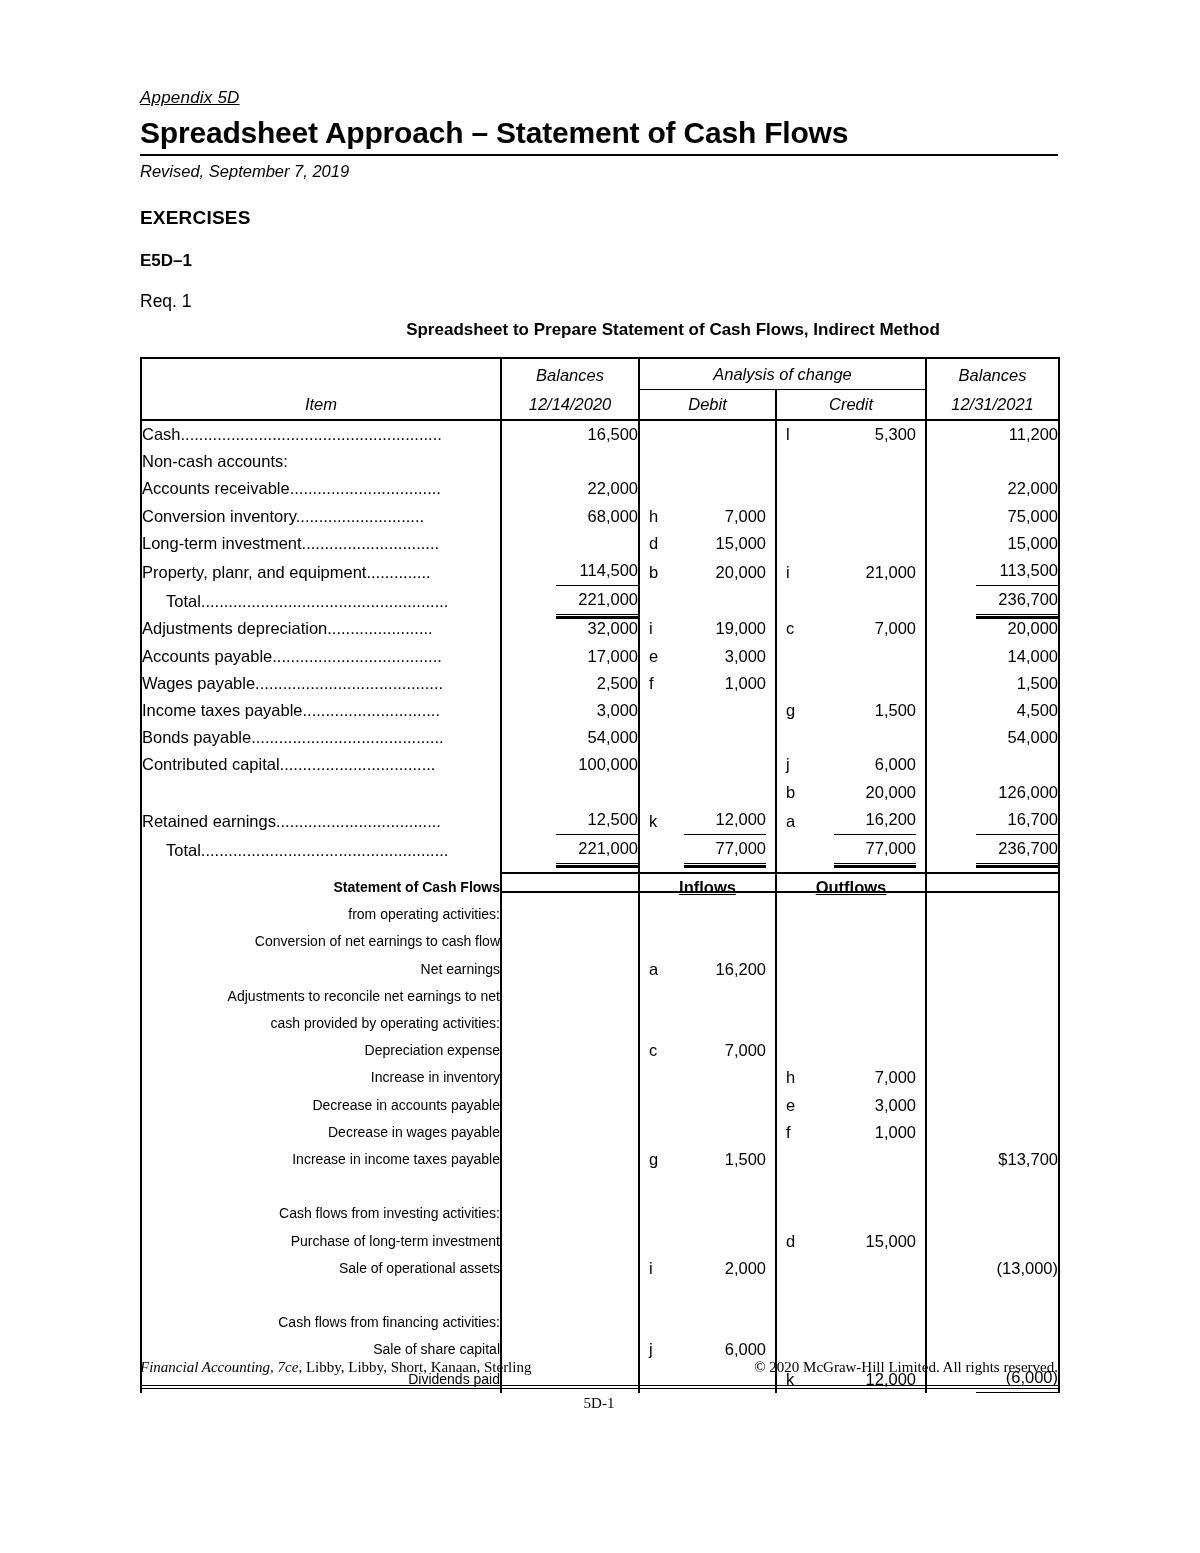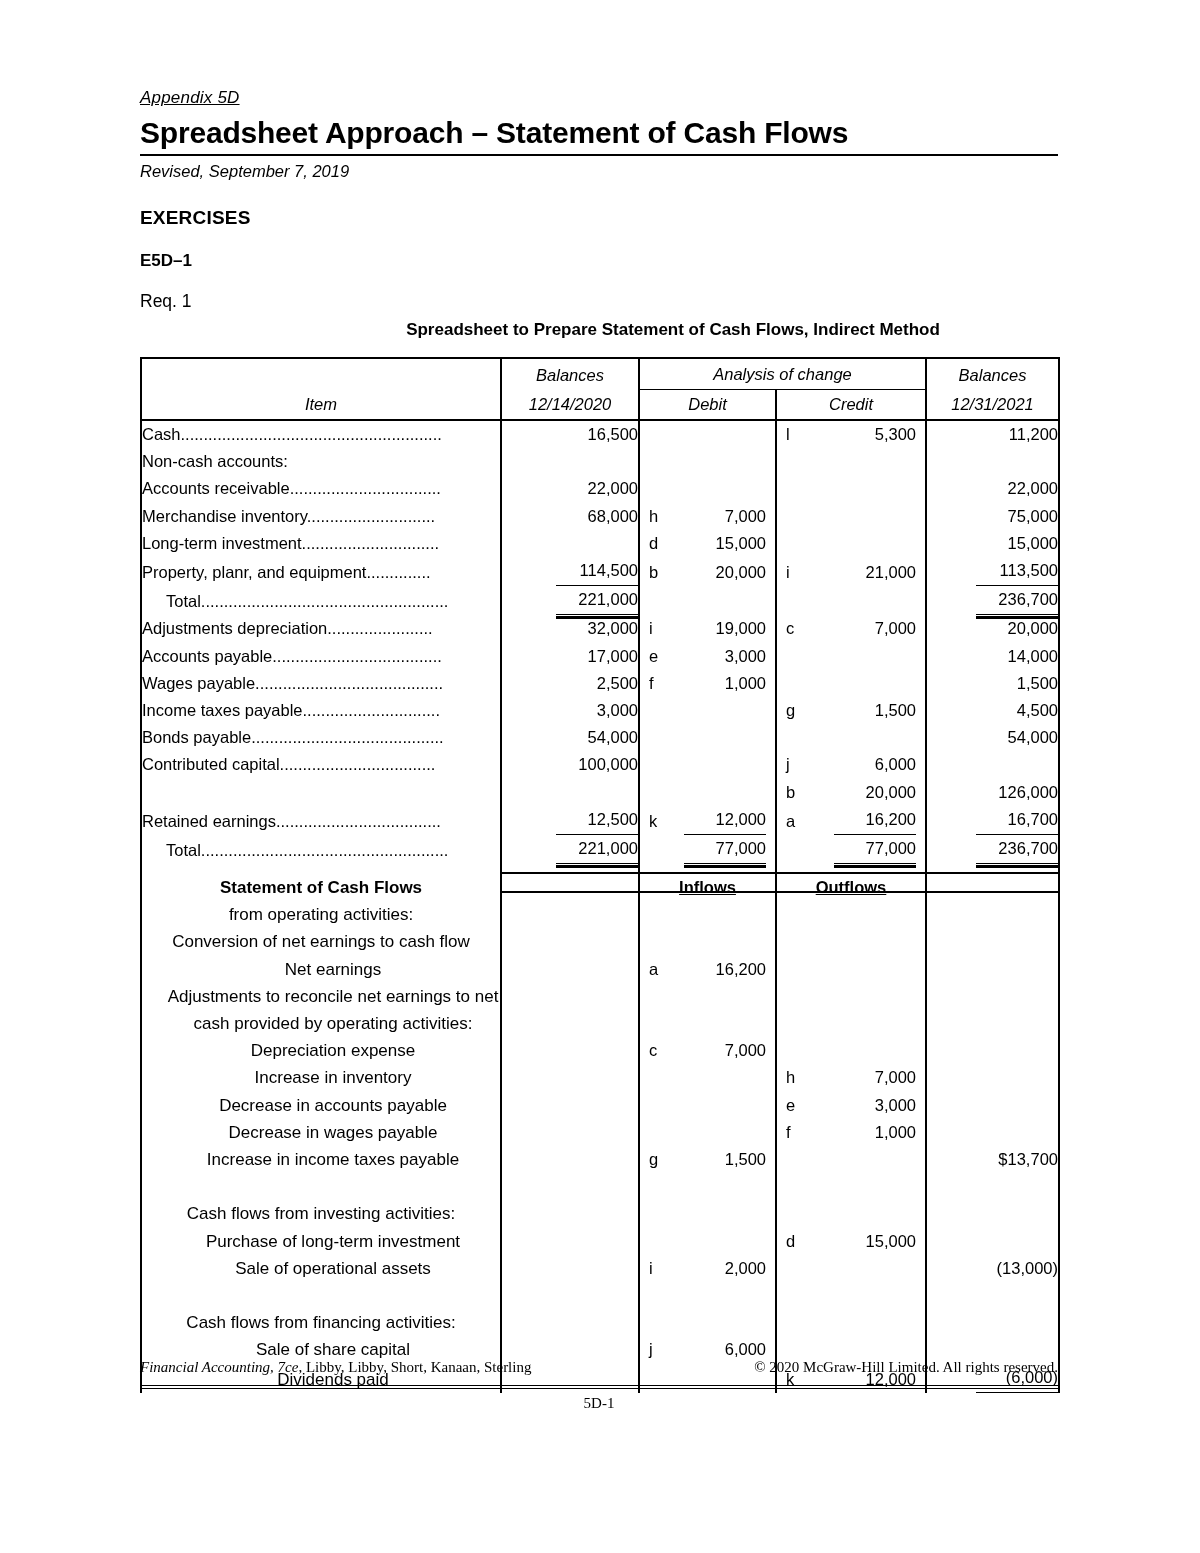--- a/index.html
+++ b/index.html
@@ -184,25 +184,25 @@
     width: 918px;
   }
   table.grid2 {
     border-collapse: collapse;
     width: 918px;
     table-layout: fixed;
     font-size: 16.5px;
   }
   table.grid2 td { padding: 0; vertical-align: bottom; }
   td.ltext {
-    text-align: center;
+    text-align: right;
     height: 27.2px;
     line-height: 27.2px;
     white-space: nowrap;
-    font-size: 17px;
+    font-size: 14px;
     padding-left: 2px;
     margin-top: 30px;
   }
   td.ltext.i1 { padding-left: 24px; }
   td.ltext.i2 { padding-left: 24px; }
   td.ltext.bold { font-weight: bold; }
   td.hd {
     text-align: center;
     font-weight: bold;
     height: 27.2px;
@@ -328,21 +328,21 @@
             </td>
             <td class="bdr-l">
               <div class="pair">
                 <span class="lt"></span>
                 <span class="vl"></span>
               </div>
             </td>
             <td class="num bdr-l bdr-r"><span class="boxnum">22,000</span></td>
           </tr>
           <tr>
-            <td class="item bdr-l">Merchandise inventory............................</td>
+            <td class="item bdr-l">Conversion inventory............................</td>
             <td class="num bdr-l"><span class="boxnum">68,000</span></td>
             <td class="bdr-l">
               <div class="pair">
                 <span class="lt">h</span>
                 <span class="vl"><span class="boxnum">7,000</span></span>
               </div>
             </td>
             <td class="bdr-l">
               <div class="pair">
                 <span class="lt"></span>

